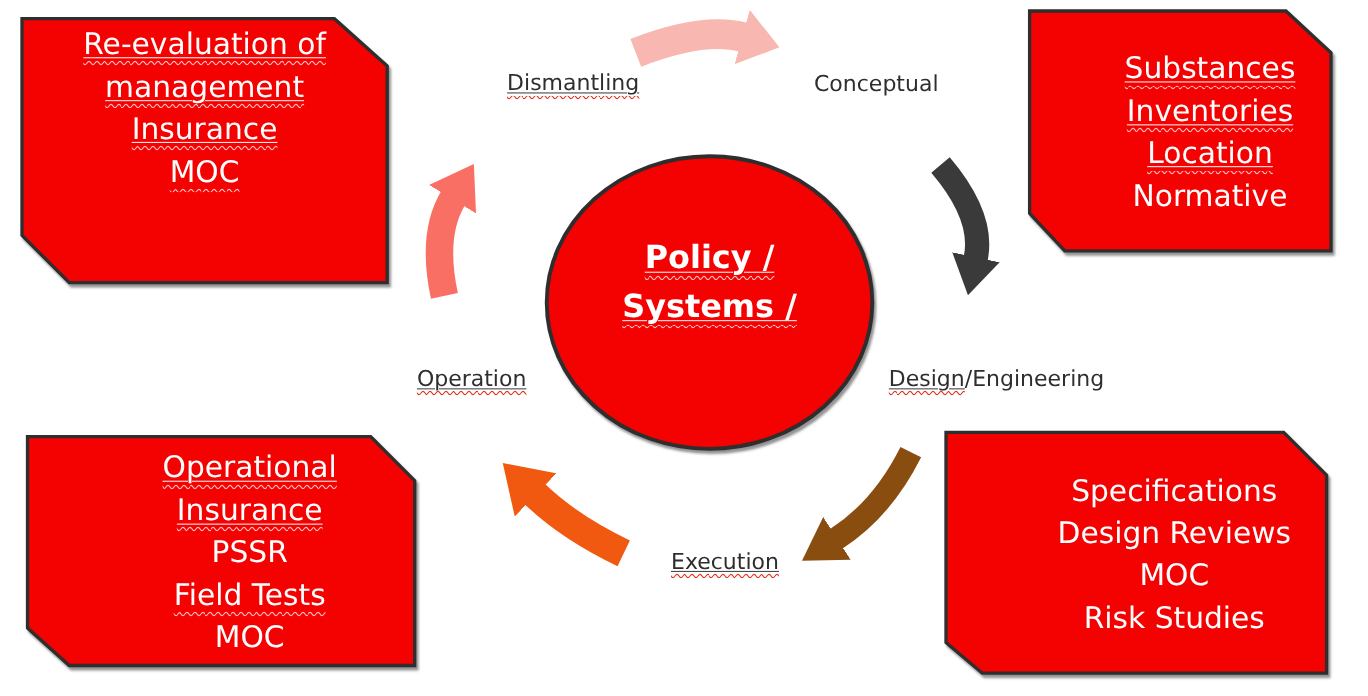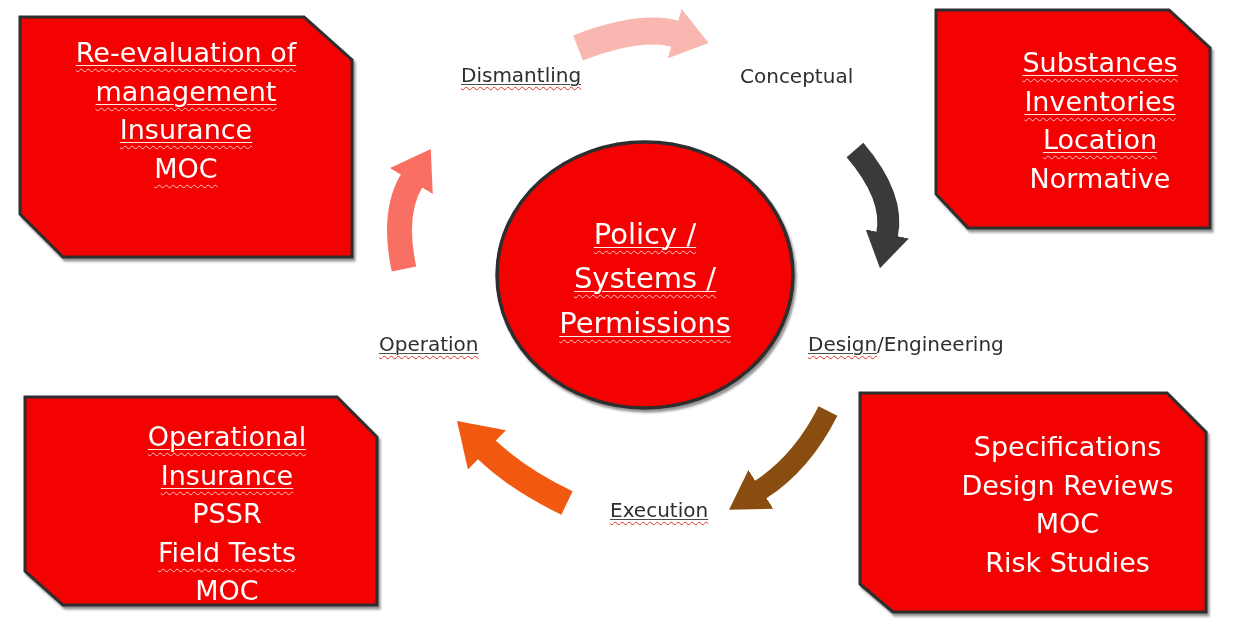--- a/index.html
+++ b/index.html
@@ -11,21 +11,21 @@
   .shape{stroke:#2E2E2E;stroke-width:3;filter:drop-shadow(2.5px 3px 1px rgba(40,40,40,0.5));}
   .ellipse-shape{stroke-width:3.5;}
   .arrow{fill:none;stroke-linecap:butt;}
 
   .callout-text{
     position:absolute;color:#ffffff;text-align:center;
     font-size:27px;line-height:38.6px;white-space:nowrap;
   }
   .center-text{
     position:absolute;color:#ffffff;text-align:center;
-    font-size:29px;line-height:44.3px;white-space:nowrap;
+    font-size:29px;line-height:44.3px;white-space:nowrap;font-weight:bold;
   }
   .stage-label{
     position:absolute;color:#2E2E2E;font-size:20px;line-height:16px;white-space:nowrap;
   }
   
   .wu{text-decoration-line:underline;text-decoration-style:solid;
       text-decoration-color:rgba(255,255,255,0.9);text-decoration-thickness:1px;
       text-underline-offset:3px;}
   .ww{text-decoration-line:underline;text-decoration-style:wavy;
       text-decoration-color:rgba(255,255,255,0.75);text-decoration-thickness:1px;
@@ -72,38 +72,37 @@
     <polygon class="shape" points="936,10 1169,10 1210,48 1210,228 968,228 936,194" fill="#F40101"></polygon>
     <polygon class="shape" points="25,397 337,397 377,437 377,605 63,605 25,571" fill="#F40101"></polygon>
     <polygon class="shape" points="860,393 1167,393 1206,432 1206,612 893,612 860,584" fill="#F40101"></polygon>
 
     <ellipse class="shape ellipse-shape" cx="645" cy="275" rx="148" ry="133" fill="#F40101"></ellipse>
   </svg>
 
   <div class="center-text" style="left:497px;top:212px;width:296px">
     <div><span class="wu"><span class="ww">Policy /</span></span></div>
     <div><span class="wu"><span class="ww">Systems /</span></span></div>
-    <div><span class="wu"><span class="ww">Permissions</span></span></div>
   </div>
 
-  <div class="callout-text" style="left:20px;top:34px;width:332px">
+  <div class="callout-text" style="left:20px;top:22px;width:332px">
     <div><span class="wu"><span class="ww">Re-evaluation of</span></span></div>
     <div><span class="wu"><span class="ww">management</span></span></div>
     <div><span class="wu"><span class="ww">Insurance</span></span></div>
     <div><span class="ww">MOC</span></div>
   </div>
 
   <div class="callout-text" style="left:936px;top:44px;width:328px">
     <div><span class="wu"><span class="ww">Substances</span></span></div>
     <div><span class="wu"><span class="ww">Inventories</span></span></div>
     <div><span class="wu"><span class="ww">Location</span></span></div>
     <div><span>Normative</span></div>
   </div>
 
-  <div class="callout-text" style="left:25px;top:418px;width:404px">
+  <div class="callout-text" style="left:25px;top:407px;width:404px">
     <div><span class="wu"><span class="ww">Operational</span></span></div>
     <div><span class="wu"><span class="ww">Insurance</span></span></div>
     <div><span>PSSR</span></div>
     <div><span class="ww">Field Tests</span></div>
     <div><span>MOC</span></div>
   </div>
 
   <div class="callout-text" style="left:860px;top:428px;width:415px">
     <div><span>Specifications</span></div>
     <div><span>Design Reviews</span></div>

